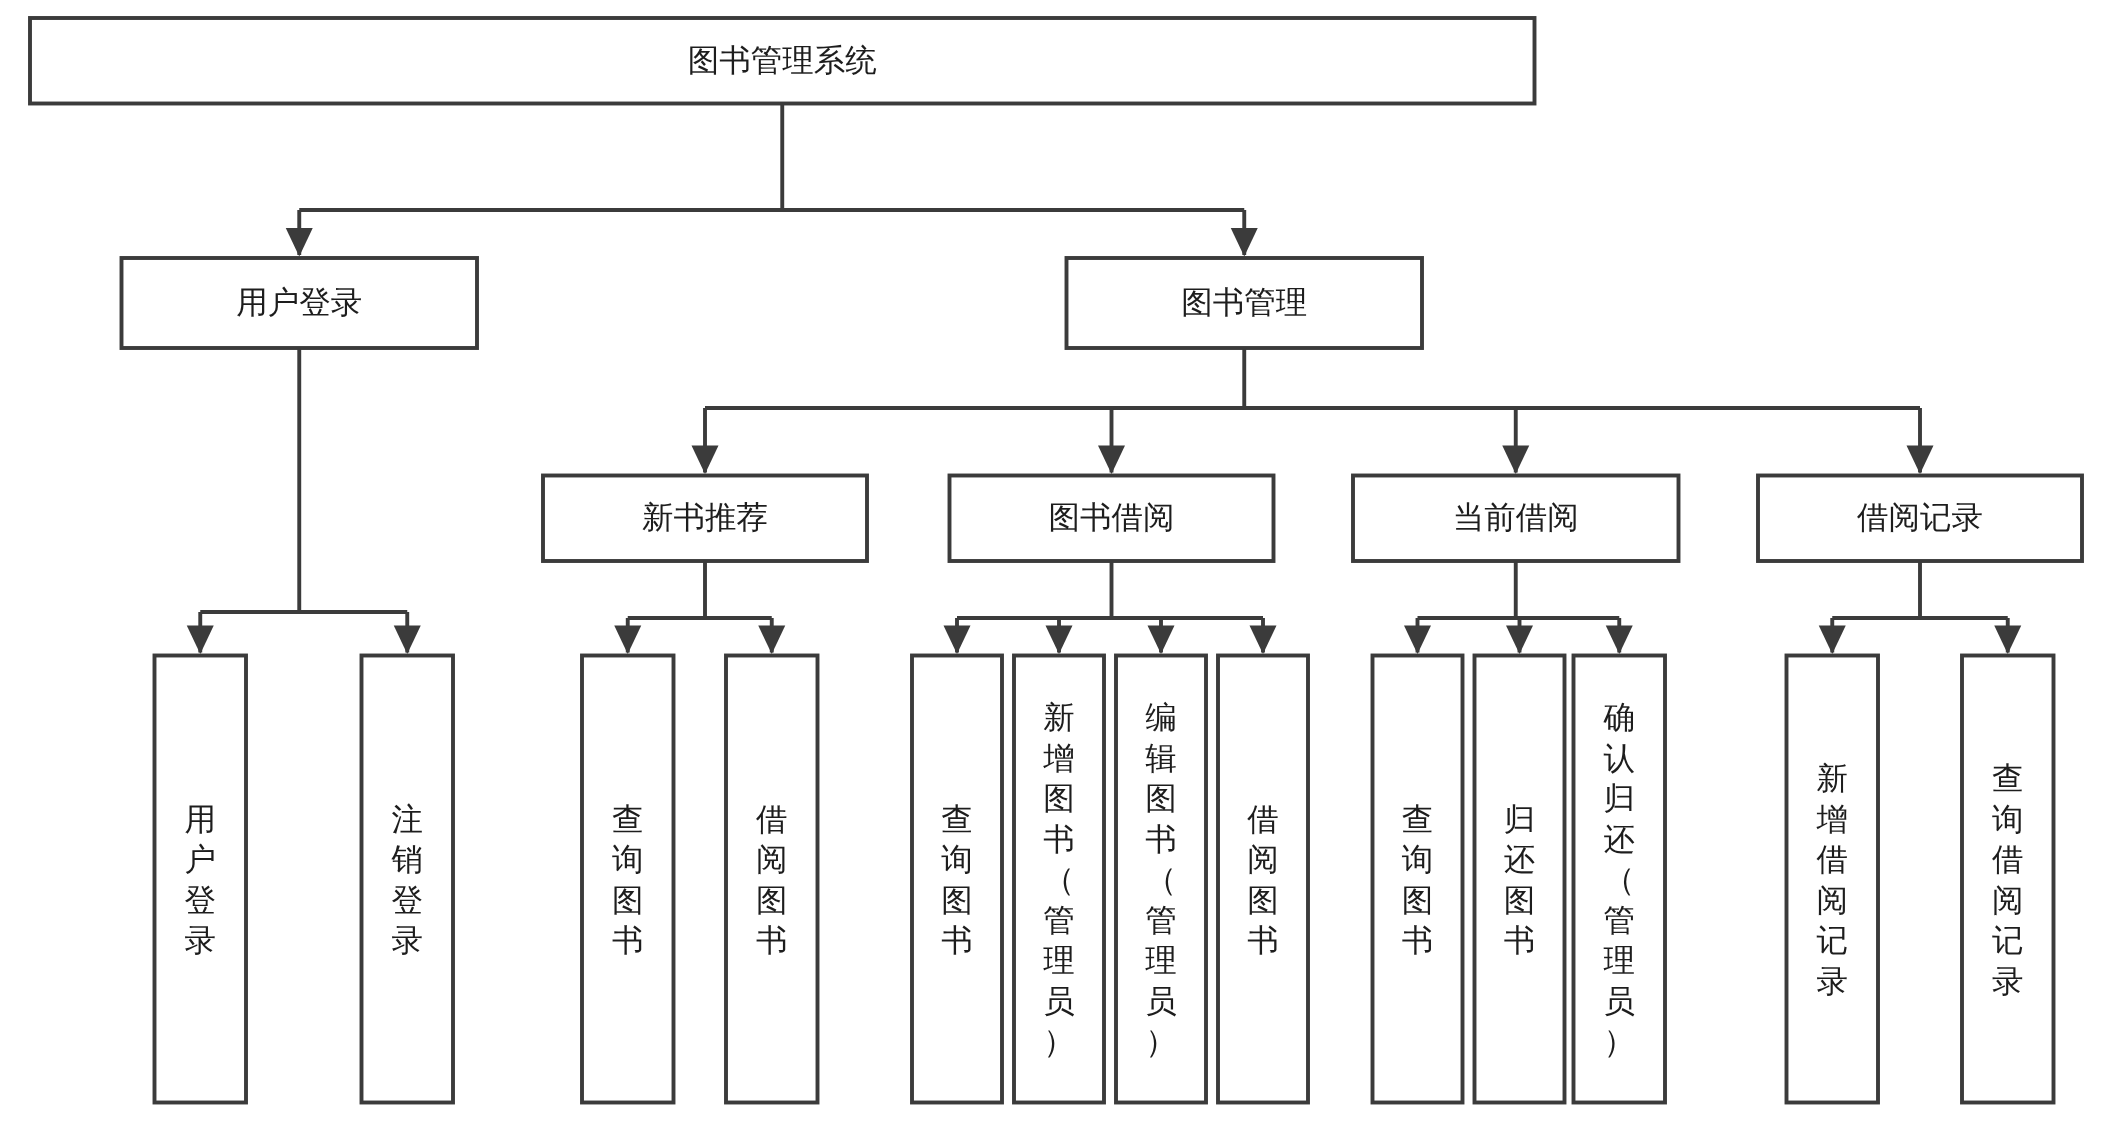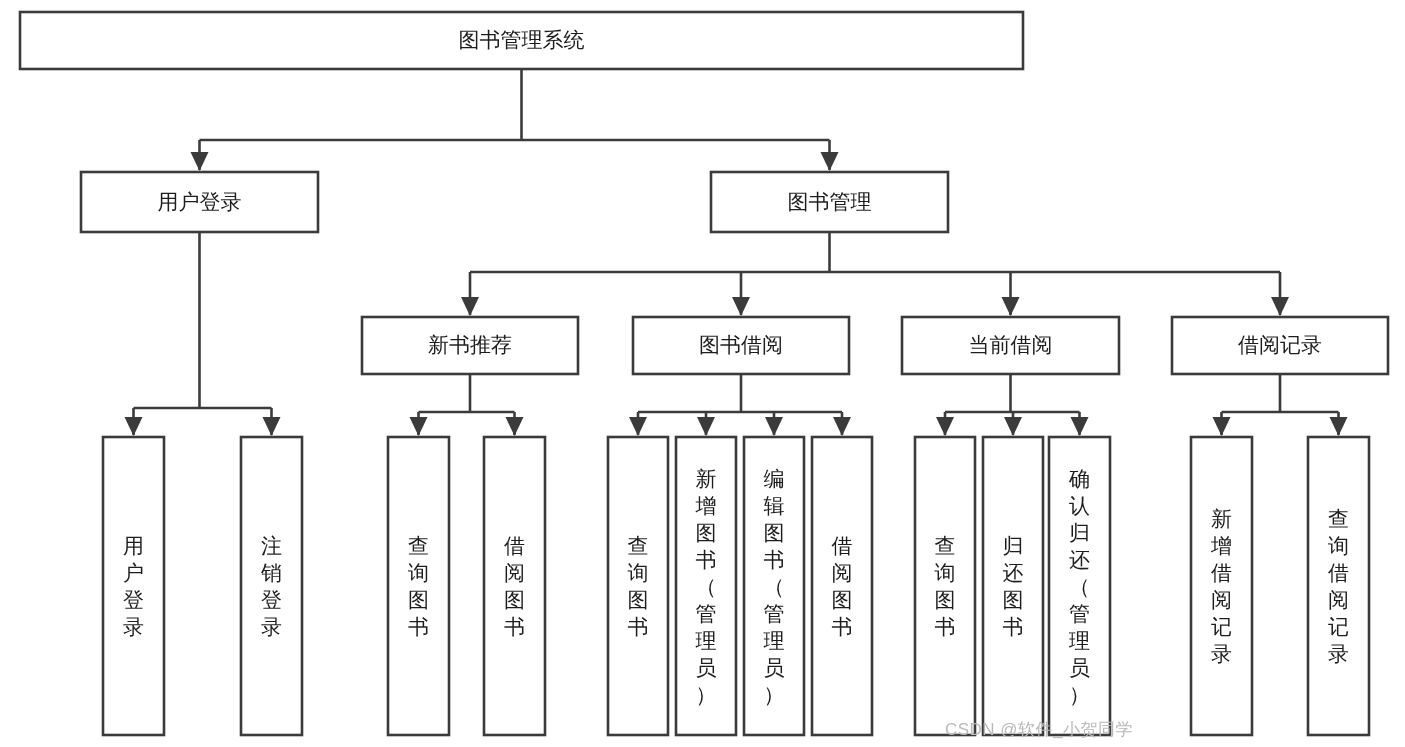--- a/index.html
+++ b/index.html
@@ -201,14 +201,13 @@
         <g>
           <rect x="1191" y="437" width="61" height="298" class="node-box"></rect>
           <text x="1221.5" class="node-label-v-char" y="526.06"><tspan x="1221.5" dy="0">新</tspan><tspan x="1221.5" dy="27">增</tspan><tspan x="1221.5" dy="27">借</tspan><tspan x="1221.5" dy="27">阅</tspan><tspan x="1221.5" dy="27">记</tspan><tspan x="1221.5" dy="27">录</tspan></text>
         </g>
         <g>
           <rect x="1308" y="437" width="61" height="298" class="node-box"></rect>
           <text x="1338.5" class="node-label-v-char" y="526.06"><tspan x="1338.5" dy="0">查</tspan><tspan x="1338.5" dy="27">询</tspan><tspan x="1338.5" dy="27">借</tspan><tspan x="1338.5" dy="27">阅</tspan><tspan x="1338.5" dy="27">记</tspan><tspan x="1338.5" dy="27">录</tspan></text>
         </g>
       </g>
   </svg>
-  <div class="watermark">CSDN @软件_小贺同学</div>
 </div>
 
 </body></html>

